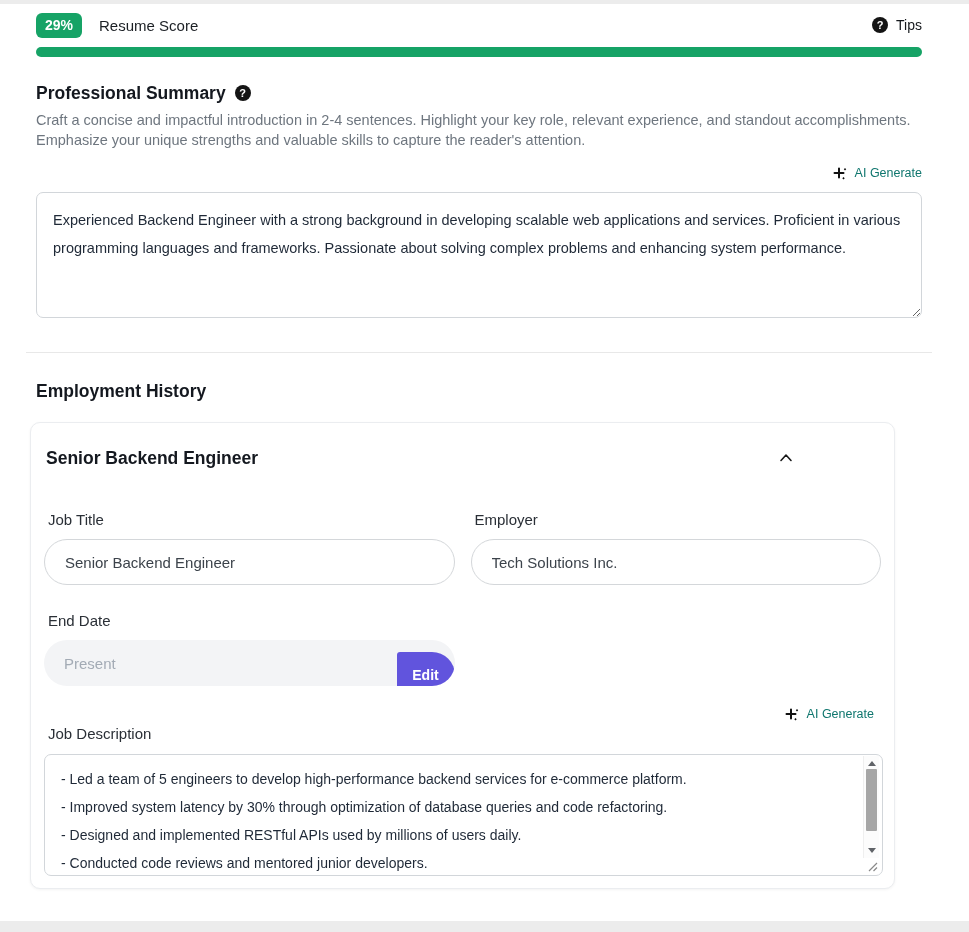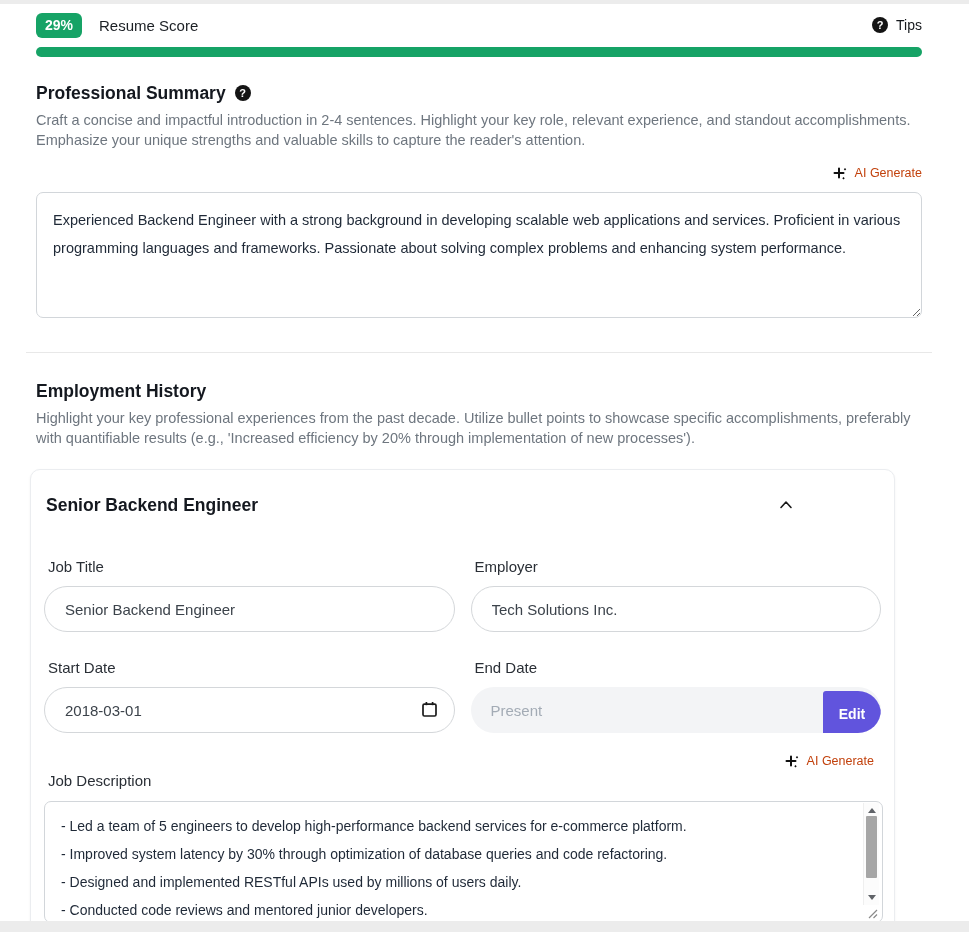--- a/index.html
+++ b/index.html
@@ -24,21 +24,21 @@
     font-size:11px; font-weight:700; display:inline-flex; align-items:center; justify-content:center;
     line-height:1;
   }
   .progress { margin:9px 47px 0 36px; height:10px; border-radius:6px; background:#16a366; }
 
   
   .section { margin:26px 47px 0 36px; }
   h2.sec-title { font-size:17.5px; font-weight:700; color:#14181f; display:flex; align-items:center; gap:9px; line-height:20px; }
   .sec-desc { margin-top:7px; font-size:14.5px; line-height:20px; color:#6e767f; max-width:890px; }
   .ai-row { display:flex; justify-content:flex-end; align-items:center; gap:7px; margin-top:15px; height:16px; cursor:pointer; }
-  .ai-label { font-size:12.5px; color:#c2410c; }
+  .ai-label { font-size:12.5px; color:#0f766e; }
 
   textarea.summary {
     display:block; margin-top:11px; width:886px; height:126px;
     border:1px solid #d2d6da; border-radius:7px; padding:13px 16px;
     font-family:"Liberation Sans","DejaVu Sans",sans-serif;
     font-size:14.5px; line-height:28px; color:#1f2937; resize:both; outline:none;
   }
 
   .divider { margin:34px 0 0 26px; width:906px; border-top:1px solid #e8e8e8; }
   .section-eh { margin-top:28px; }
@@ -66,21 +66,21 @@
   .cal-icon { position:absolute; right:17px; top:14px; pointer-events:auto; cursor:pointer; }
 
   .end-wrap { position:relative; height:46px; background:#f3f4f6; border-radius:23px; display:flex; align-items:center; overflow:hidden; }
   .end-input {
     flex:1; height:100%; background:transparent; border:none; outline:none;
     padding:0 20px; font-size:15px; color:#14532d;
     font-family:"Liberation Sans","DejaVu Sans",sans-serif;
   }
   .end-input::placeholder { color:#a3abb5; }
   .edit-btn {
-    position:absolute; right:0; top:4px; height:46px; width:58px;
+    position:absolute; right:0; top:12px; height:46px; width:58px;
     background:#6154dd; border:none; border-radius:3px 23px 23px 3px;
     color:#fff; font-weight:700; font-size:14px; cursor:pointer;
     font-family:"Liberation Sans","DejaVu Sans",sans-serif;
   }
 
   .jd-header { position:relative; margin-top:20px; height:36px; }
   .jd-header .ai-row { position:absolute; top:0; right:7px; margin-top:0; }
   .jd-label { position:absolute; left:4px; bottom:0; font-size:15px; color:#2a2f36; }
 
   .jd-wrap { position:relative; margin-top:12px; }
@@ -135,21 +135,20 @@
 
     <textarea class="summary" spellcheck="false" style="">Experienced Backend Engineer with a strong background in developing scalable web applications and services. Proficient in various programming languages and frameworks. Passionate about solving complex problems and enhancing system performance.</textarea>
   </div>
 
   <div class="divider"></div>
 
   <div class="section section-eh">
     <h2 class="sec-title">
       <span>Employment History</span>
     </h2>
-    <p class="sec-desc">Highlight your key professional experiences from the past decade. Utilize bullet points to showcase specific accomplishments, preferably with quantifiable results (e.g., 'Increased efficiency by 20% through implementation of new processes').</p>
   </div>
 
   <div class="card">
     <div class="card-header">
       <span class="card-title">Senior Backend Engineer</span>
       <button class="collapse-btn">
         <svg width="18" height="18" viewBox="0 0 18 18">
           <path d="M4 11.5 L9 6 L14 11.5" stroke="#1a1a1a" stroke-width="1.6" fill="none" stroke-linecap="round" stroke-linejoin="round"></path>
         </svg>
       </button>
@@ -160,31 +159,20 @@
         <label class="field-label">Job Title</label>
         <input class="pill" type="text" spellcheck="false" value="Senior Backend Engineer" style="">
       </div>
       <div>
         <label class="field-label">Employer</label>
         <input class="pill" type="text" spellcheck="false" value="Tech Solutions Inc." style="">
       </div>
     </div>
 
     <div class="fields-grid field-row2">
-      <div>
-        <label class="field-label">Start Date</label>
-        <div class="date-wrap">
-          <input class="pill" type="text" spellcheck="false" value="2018-03-01" style="">
-          <svg class="cal-icon" width="17" height="17" viewBox="0 0 17 17">
-            <rect x="2" y="3.2" width="13" height="11.8" rx="1.4" fill="none" stroke="#1a1a1a" stroke-width="1.7"></rect>
-            <line x1="5.4" y1="1" x2="5.4" y2="4.2" stroke="#1a1a1a" stroke-width="1.7"></line>
-            <line x1="11.6" y1="1" x2="11.6" y2="4.2" stroke="#1a1a1a" stroke-width="1.7"></line>
-          </svg>
-        </div>
-      </div>
       <div>
         <label class="field-label">End Date</label>
         <div class="end-wrap">
           <input class="end-input" type="text" disabled="" placeholder="Present" style="">
           <button class="edit-btn">Edit</button>
         </div>
       </div>
     </div>
 
     <div class="jd-header">

